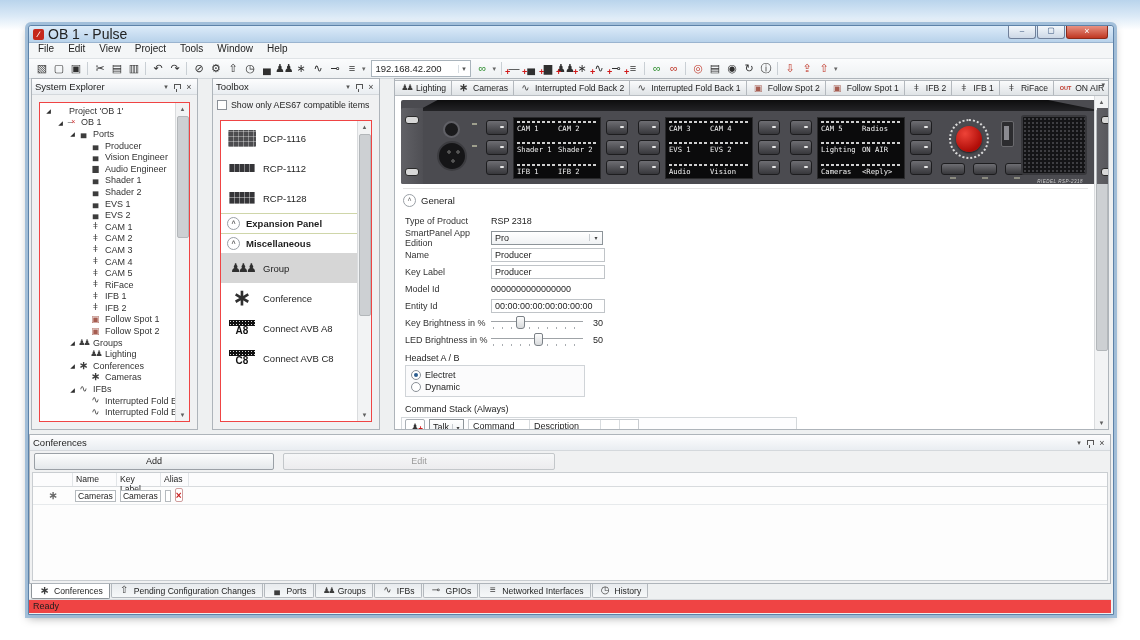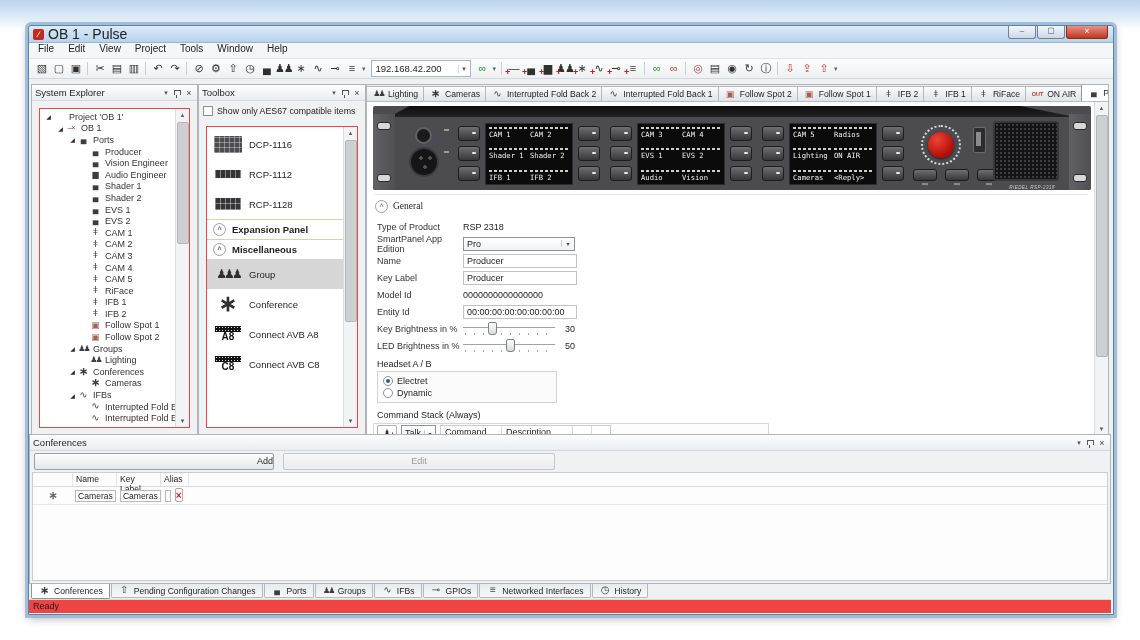--- a/index.html
+++ b/index.html
@@ -21,21 +21,21 @@
   .toolbar{height:19px;background:linear-gradient(#fbfcfd,#eef1f3);border-bottom:1px solid #d3d8dc;display:flex;align-items:center;padding-left:4px;white-space:nowrap;}
   .tbtn{position:relative;display:inline-block;width:17px;height:16px;line-height:15px;text-align:center;font-size:11px;color:#2f2f2f;letter-spacing:-1px;}
   .tbtn.tbc-green{color:#2f8f2f;} .tbtn.tbc-red{color:#c0392b;}
   .tbtn.plustrue::after{content:"+";position:absolute;left:0px;bottom:-3px;color:#d01818;font-weight:bold;font-size:9px;letter-spacing:0;}
   .tsep{display:inline-block;width:1px;height:13px;background:#c9cfd4;margin:0 3px;vertical-align:middle;}
   .addr{display:inline-flex;align-items:center;height:15px;border:1px solid #aab4bc;background:#fff;margin:0 3px;}
   .addrtext{padding:0 4px;font-size:9.5px;min-width:78px;}
   .addrarrow{width:11px;text-align:center;font-size:7px;color:#555;border-left:1px solid #d7dde2;}
   .tovf{font-size:7px;color:#666;margin:0 2px;}
   
-  .dock{position:absolute;left:0;top:56px;width:1082px;height:356px;display:flex;padding:2px;gap:0;box-sizing:border-box;}
+  .dock{position:absolute;left:0;top:50px;width:1082px;height:356px;display:flex;padding:2px;gap:14px;box-sizing:border-box;}
   .panel{background:#f0f1f2;border:1px solid #aeb4ba;display:flex;flex-direction:column;box-sizing:border-box;}
   .sysexp{width:167px;flex:none;}
   .toolboxp{width:168px;flex:none;}
   .phead{height:15px;display:flex;align-items:center;background:linear-gradient(#fdfdfe,#e9edf1);border-bottom:1px solid #d4d8dc;padding:0 3px;flex:none;}
   .ptitle{font-size:9.5px;flex:1;}
   .pico{font-size:7px;color:#555;width:10px;text-align:center;}
   .pinico{display:inline-block;width:5px;height:4px;border:1px solid #555;border-bottom:none;position:relative;margin:0 3px;}
   .pinico::after{content:"";position:absolute;left:1px;top:4px;width:1px;height:3px;background:#555;}
   .pclose::before{content:"\00D7";font-size:9px;color:#444;}
   .pbody{position:relative;margin:7px;border:1px solid #ef4444;background:#fff;flex:1;overflow:hidden;}
@@ -125,21 +125,21 @@
   .minibtns{position:absolute;left:2px;bottom:5px;display:flex;gap:8px;}
   .mwrap{display:flex;flex-direction:column;align-items:center;gap:2px;}
   .mbtn{width:22px;height:10px;border-radius:3px;background:linear-gradient(#6e6e73,#37373b);border:1px solid #1d1d1f;}
   .mled{width:6px;height:2px;background:#8b8b80;}
   .grille{position:absolute;right:4px;top:4px;bottom:9px;width:62px;background:#141416;border:2px solid #38383c;border-radius:3px;background-image:radial-gradient(circle,#3e3e42 1px,transparent 1.2px);background-size:4px 4px;}
   .brand{position:absolute;right:8px;bottom:0px;font-size:4.5px;color:#cfcfcf;font-style:italic;letter-spacing:.5px;}
   
   .ghead{display:flex;align-items:center;gap:5px;height:16px;margin:4px 0 4px 2px;border-top:1px solid #e3e3e3;padding-top:3px;}
   .gchev{width:11px;height:11px;border:1px solid #9aa0a6;border-radius:50%;color:#666;font-size:7px;line-height:10px;text-align:center;}
   .gchev::before{content:"\02C4";}
-  .gtitle{font-size:9.5px;font-family:Liberation Serif, serif;}
+  .gtitle{font-size:9.5px;}
   .frow{display:flex;align-items:center;height:17px;padding-left:4px;}
   .flbl{width:86px;font-size:9px;color:#333;flex:none;}
   .fval{font-size:9px;color:#222;}
   .finput{width:106px;height:12px;border:1px solid #c0c4c8;font-size:9px;padding:0 3px;font-family:"Liberation Sans",sans-serif;color:#222;background:#fff;}
   .fselect{width:112px;height:14px;border:1px solid #8d9499;background:linear-gradient(#fff,#f0f2f4);display:flex;align-items:center;justify-content:space-between;box-sizing:border-box;}
   .fselect .sv{font-size:9px;padding-left:3px;}
   .fselect .sa{width:12px;text-align:center;font-size:6px;color:#444;border-left:1px solid #c8ccd0;}
   .slider{position:relative;width:92px;height:14px;flex:none;}
   .strack{position:absolute;left:0;right:0;top:5px;height:1px;background:#9fa3a7;}
   .sticks{position:absolute;left:2px;right:2px;bottom:1px;height:2px;background:repeating-linear-gradient(90deg,#a9adb1 0 1px,transparent 1px 9px);}
@@ -157,21 +157,21 @@
   .csadd::before{content:"\265F";color:#333;} .csadd::after{content:"+";position:absolute;right:1px;bottom:-1px;color:#d01818;font-size:8px;font-weight:bold;}
   .cstalk{height:14px;border:1px solid #8d9499;background:linear-gradient(#fff,#eef0f2);display:flex;align-items:center;}
   .cstalk .sv{font-size:9px;padding:0 3px;text-align:right;} .cstalk .sa{width:10px;font-size:6px;text-align:center;color:#444;border-left:1px solid #c8ccd0;}
   .cshead{display:flex;height:14px;border:1px solid #c8ccd0;background:#fff;}
   .cshead span{border-right:1px solid #d8dcdf;font-size:9px;padding:1px 4px 0 4px;}
   .cshead .c1{width:52px;} .cshead .c2{width:62px;} .cshead .c3{width:10px;} .cshead .c4{width:10px;border-right:none;}
   
   .confpanel{position:absolute;left:0;top:408px;width:1082px;height:150px;background:#f0f1f2;border:1px solid #aeb4ba;box-sizing:border-box;}
   .confbtns{position:absolute;left:3px;top:17px;height:18px;right:3px;}
   .bigbtn{position:absolute;top:1px;height:15px;border:1px solid #9aa0a6;border-radius:2px;background:linear-gradient(#fcfdfd,#e4e8eb);text-align:center;font-size:9px;line-height:14px;}
-  .bigbtn.add{left:1px;width:238px;text-align:right;}
+  .bigbtn.add{left:1px;width:238px;}
   .bigbtn.edit{left:250px;width:270px;color:#9b9b9b;background:linear-gradient(#f6f7f8,#ececee);border-color:#c3c7ca;}
   .ctable{position:absolute;left:2px;right:2px;top:37px;bottom:2px;background:#fdfdfd;border:1px solid #c9cdd1;}
   .chrow{display:flex;height:13px;border-bottom:1px solid #d8dbde;background:#fcfcfd;}
   .chrow span{font-size:8.6px;padding:1px 3px 0 3px;border-right:1px solid #e2e5e8;box-sizing:border-box;}
   .ccol0{width:40px;} .ccol1{width:44px;} .ccol2{width:44px;} .ccol3{width:28px;} .ccol4{width:22px;border-right:none !important;}
   .cdrow{display:flex;align-items:center;height:17px;border-bottom:1px solid #e7eaec;}
   .cdrow .ccell{box-sizing:border-box;padding:0 2px;}
   .cicon{width:40px;text-align:center;color:#6a6a6a;}
   .ceditbox{width:40px;height:12px;border:1px solid #b5babe;background:#fff;font-size:8.6px;padding:0 2px;line-height:12px;overflow:hidden;}
   .cxbtn{width:15px;height:13px;border:1px solid #cf9e9e;background:#fff;border-radius:2px;text-align:center;line-height:12px;}

